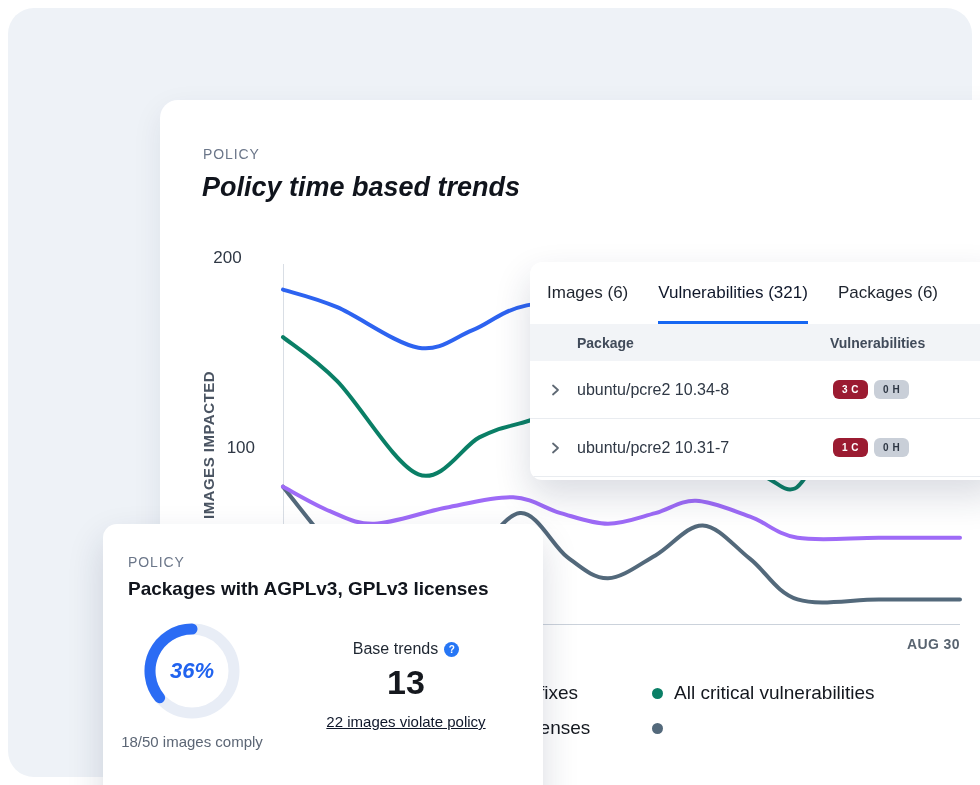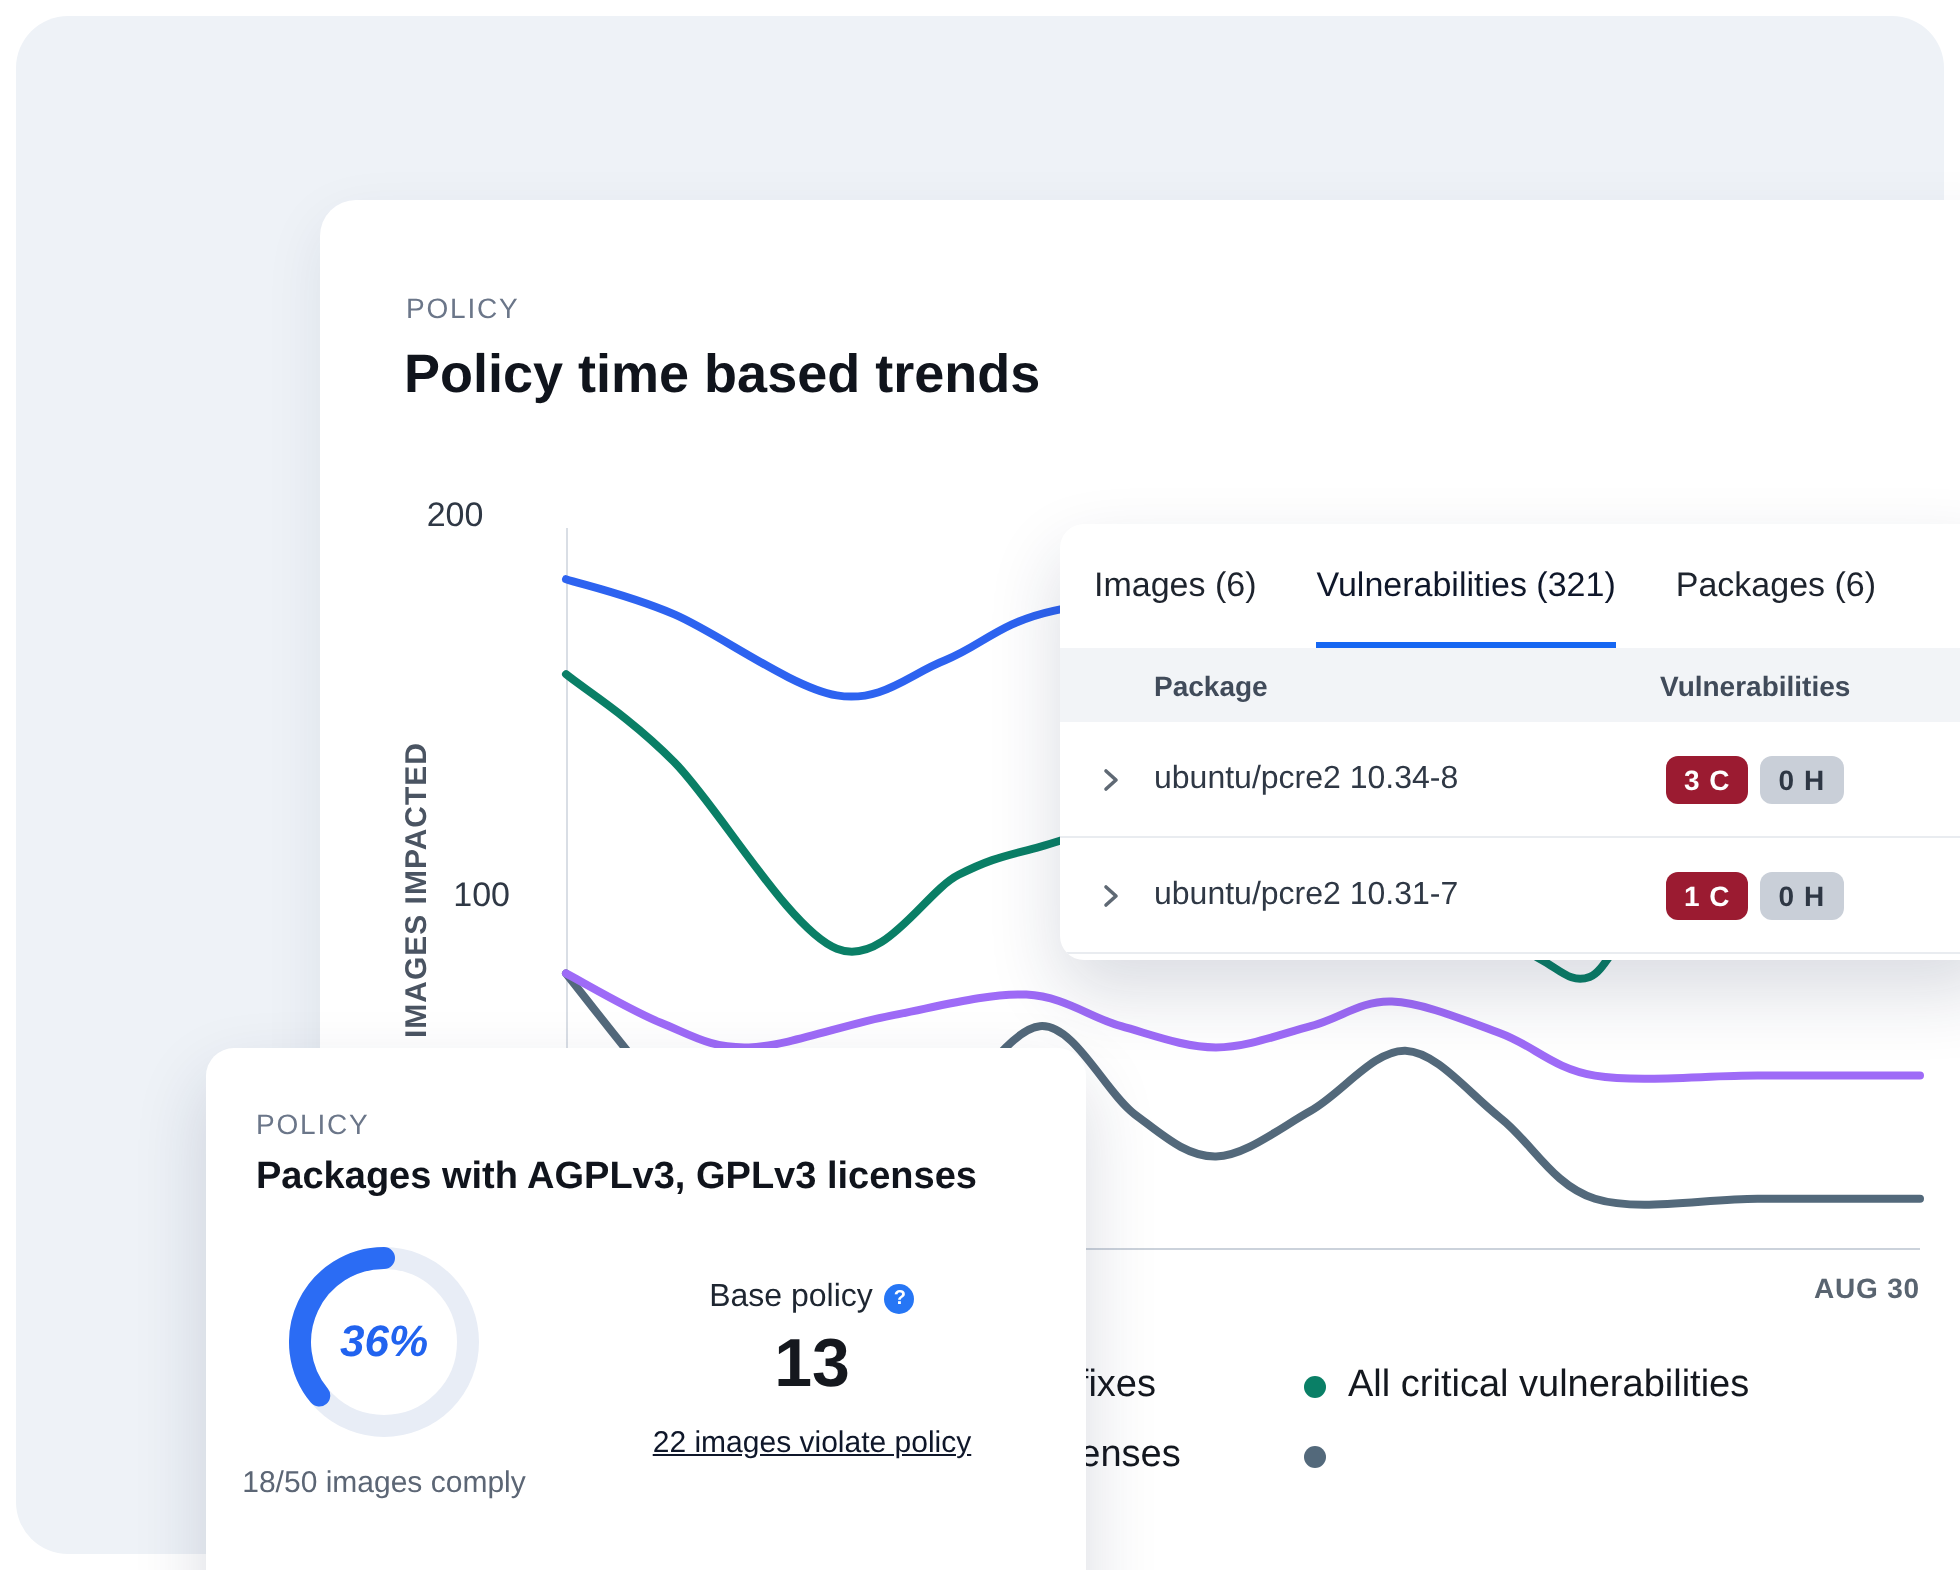--- a/index.html
+++ b/index.html
@@ -5,21 +5,21 @@
   html,body{margin:0;padding:0;background:#fff;}
   .canvas{position:relative;width:980px;height:785px;background:#fff;overflow:hidden;
           font-family:"Liberation Sans",sans-serif;-webkit-font-smoothing:antialiased;}
   .page-bg{position:absolute;left:8px;top:8px;right:8px;bottom:8px;background:#EEF2F7;border-radius:26px;}
 
   
   .main-card{position:absolute;left:160px;top:100px;width:860px;height:780px;background:#fff;
              border-radius:18px;box-shadow:0 10px 30px rgba(24,39,75,.08);z-index:1;}
   .eyebrow{font-size:14px;font-weight:400;letter-spacing:.9px;color:#6B7689;}
   .main-eyebrow{position:absolute;left:43px;top:46px;}
-  .main-title{position:absolute;left:42px;top:72px;margin:0;font-size:27px;font-weight:700;color:#10141C;}
+  .main-title{position:absolute;left:42px;top:72px;margin:0;font-size:27px;font-weight:700;color:#10141C;font-style:italic;}
 
   .chart-svg{position:absolute;left:123px;top:164px;width:677px;height:360px;overflow:visible;}
   .chart-svg path{fill:none;stroke-width:4;stroke-linecap:round;stroke-linejoin:round;}
   .y-axis-line{position:absolute;left:123px;top:164px;width:1px;height:360px;background:#D9DEE5;}
   .x-axis-line{position:absolute;left:123px;top:524px;width:677px;height:1px;background:#CBD2DB;}
   .ytick{position:absolute;left:40px;width:55px;text-align:right;font-size:17px;color:#2F3845;}
   .ytick-0{top:148px;text-align:center;} .ytick-1{top:338px;}
   .y-axis-title{position:absolute;left:-70px;top:355px;width:240px;height:20px;transform:rotate(-90deg);
                 font-size:15px;font-weight:600;letter-spacing:.5px;color:#4A5462;text-align:center;white-space:nowrap;}
   .x-end-label{position:absolute;left:660px;top:536px;width:140px;text-align:right;
@@ -38,21 +38,21 @@
   .tab{display:flex;align-items:center;font-size:17px;color:#1E242E;border-bottom:3px solid transparent;
        padding-top:2px;cursor:pointer;white-space:nowrap;}
   .tab.active{color:#0f172a;border-bottom-color:#1667F2;}
   .thead{position:relative;height:37px;background:#F2F4F7;display:flex;align-items:center;
          font-size:14px;font-weight:700;color:#414B5A;}
   .th-package{margin-left:47px;} .th-vuln{position:absolute;left:300px;}
   .trow{position:relative;height:57px;display:flex;align-items:center;border-bottom:1px solid #E9ECF0;cursor:pointer;}
   .chev{margin-left:17px;width:16px;height:16px;flex:none;}
   .pkg{margin-left:14px;font-size:16px;color:#2F3845;}
   .badges{position:absolute;left:303px;display:flex;gap:6px;}
-  .badge{border-radius:6px;padding:4px 9px;font-size:14px;font-weight:700;letter-spacing:.5px;white-space:nowrap;}
+  .badge{border-radius:6px;padding:4px 9px;font-size:10px;font-weight:700;letter-spacing:.5px;white-space:nowrap;}
   .badge.critical{background:#9B1B31;color:#FFFFFF;}
   .badge.high{background:#C9CFD8;color:#2E3744;}
 
   
   .policy-card{position:absolute;left:103px;top:524px;width:440px;height:300px;background:#fff;
                border-radius:14px;box-shadow:0 16px 36px rgba(24,39,75,.16);z-index:4;}
   .pc-eyebrow{position:absolute;left:25px;top:30px;}
   .pc-title{position:absolute;left:25px;top:54px;margin:0;font-size:19px;font-weight:700;color:#10141C;white-space:nowrap;}
   .donut-wrap{position:absolute;left:41px;top:99px;width:96px;height:96px;}
   .donut-label{position:absolute;left:0;top:0;width:96px;height:96px;display:flex;align-items:center;
@@ -152,20 +152,20 @@
       <svg viewBox="0 0 96 96" width="96" height="96">
         <circle cx="48" cy="48" r="42" fill="none" stroke="#E8EDF6" stroke-width="11"></circle>
         <path id="donut-arc" fill="none" stroke="#2B6CF4" stroke-width="11" stroke-linecap="round" d="M 48 6 A 42 42 0 0 0 15.64 74.77"></path>
       </svg>
       <div class="donut-label">36%</div>
     </div>
     <div class="donut-caption">18/50 images comply</div>
 
     <div class="stat">
       <div class="stat-label-row">
-        <span>Base policy</span>
+        <span>Base trends</span>
         <span class="help-icon">?</span>
       </div>
       <div class="stat-value">13</div>
       <a class="stat-link">22 images violate policy</a>
     </div>
   </section>
 </div>
 
 </body></html>

